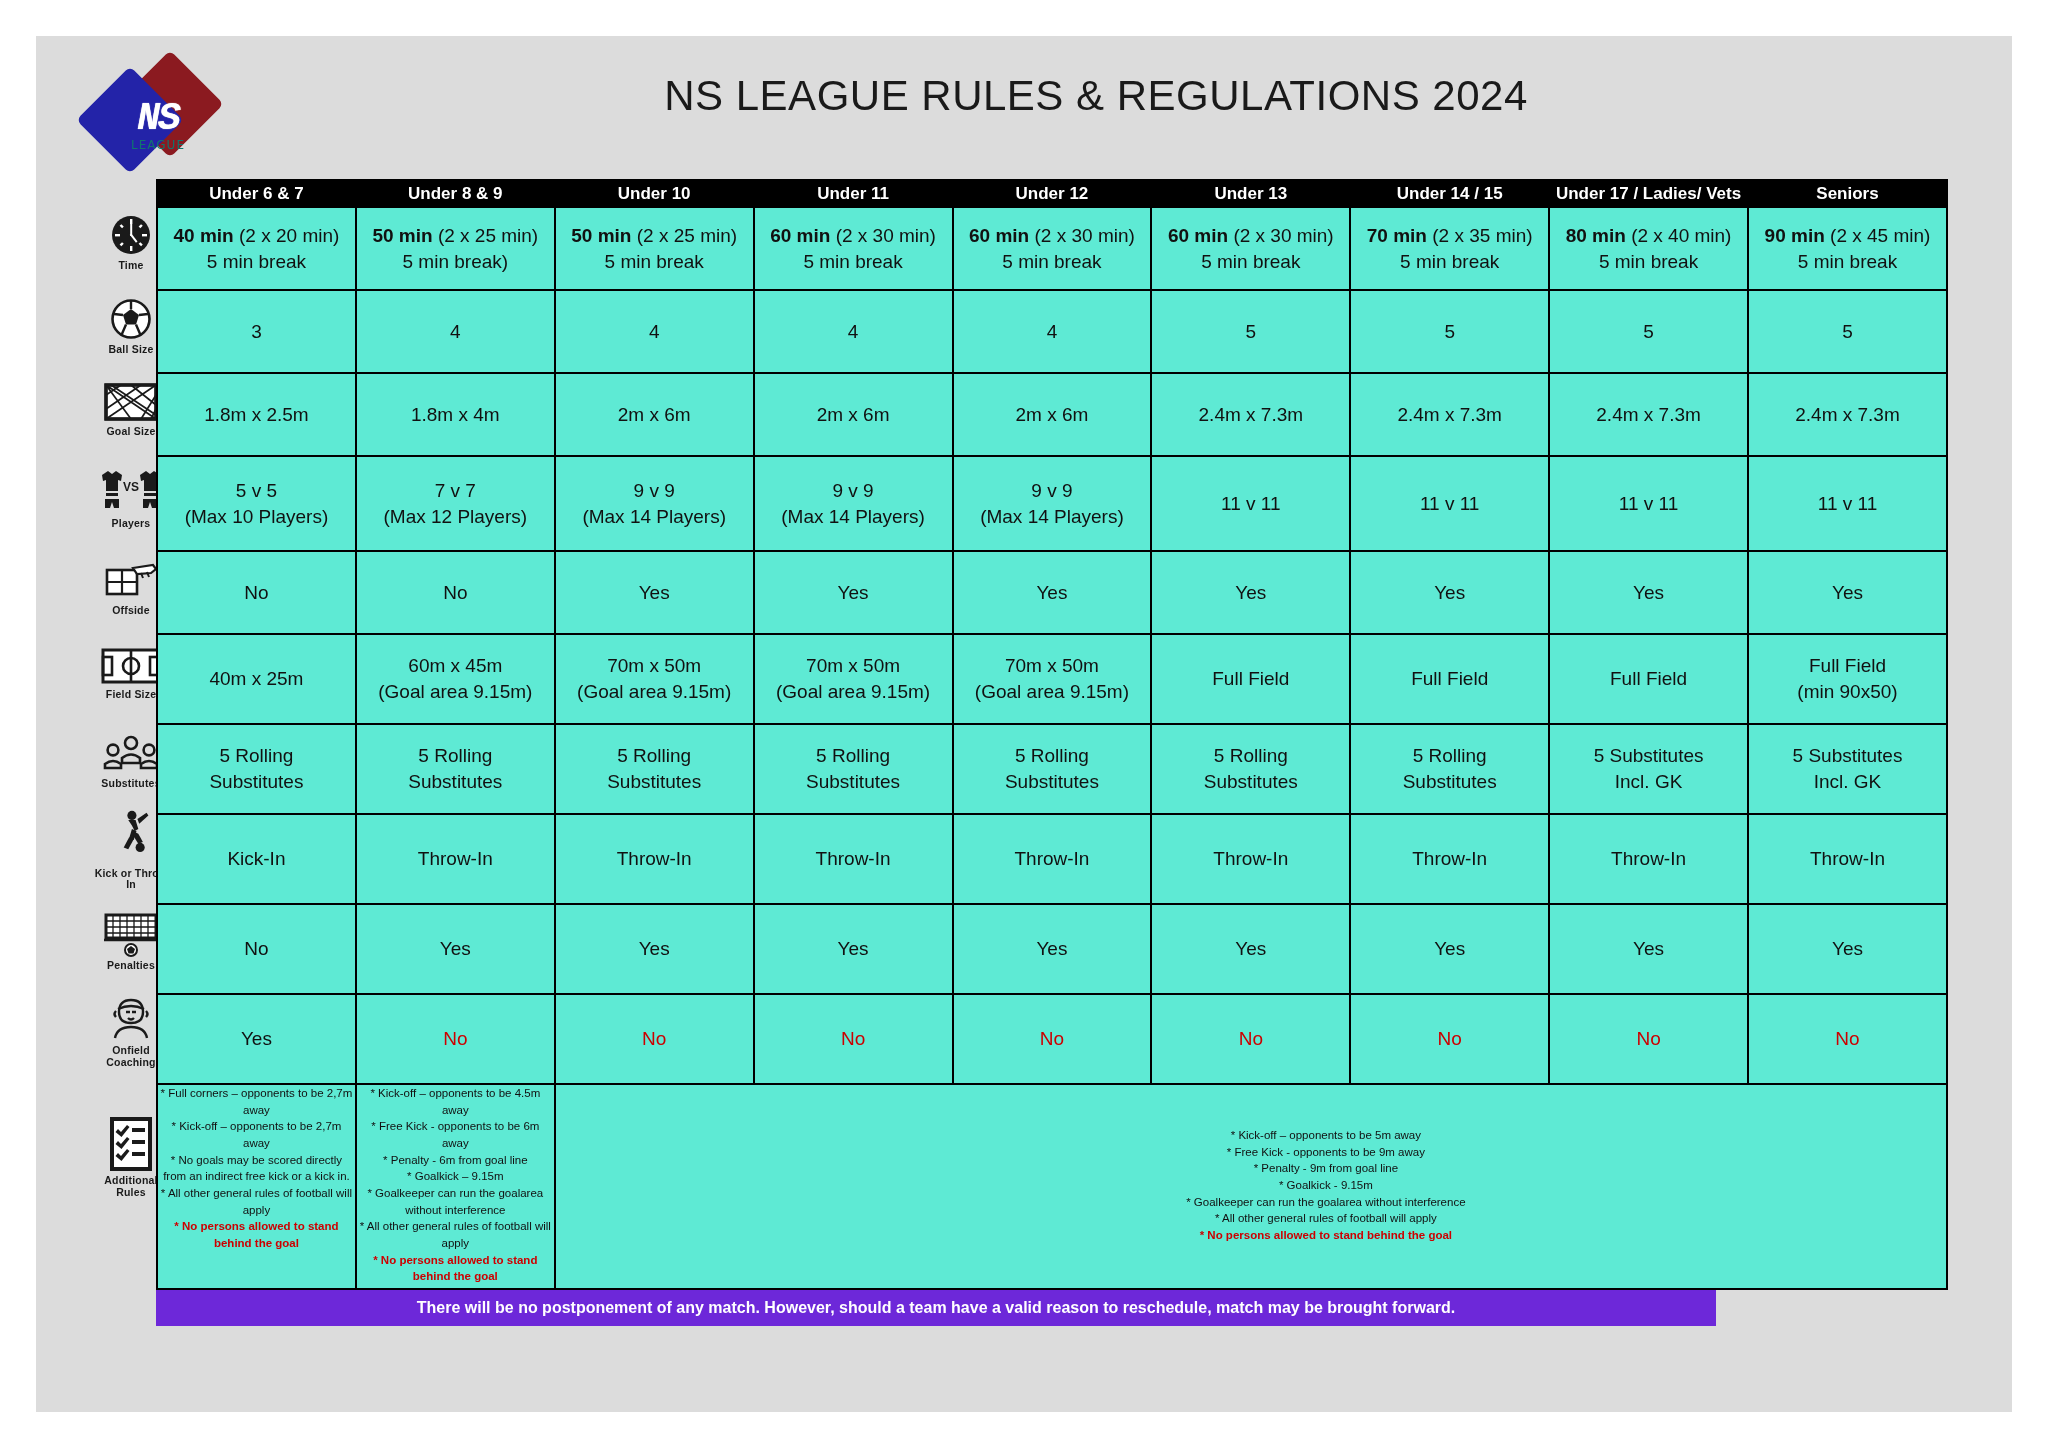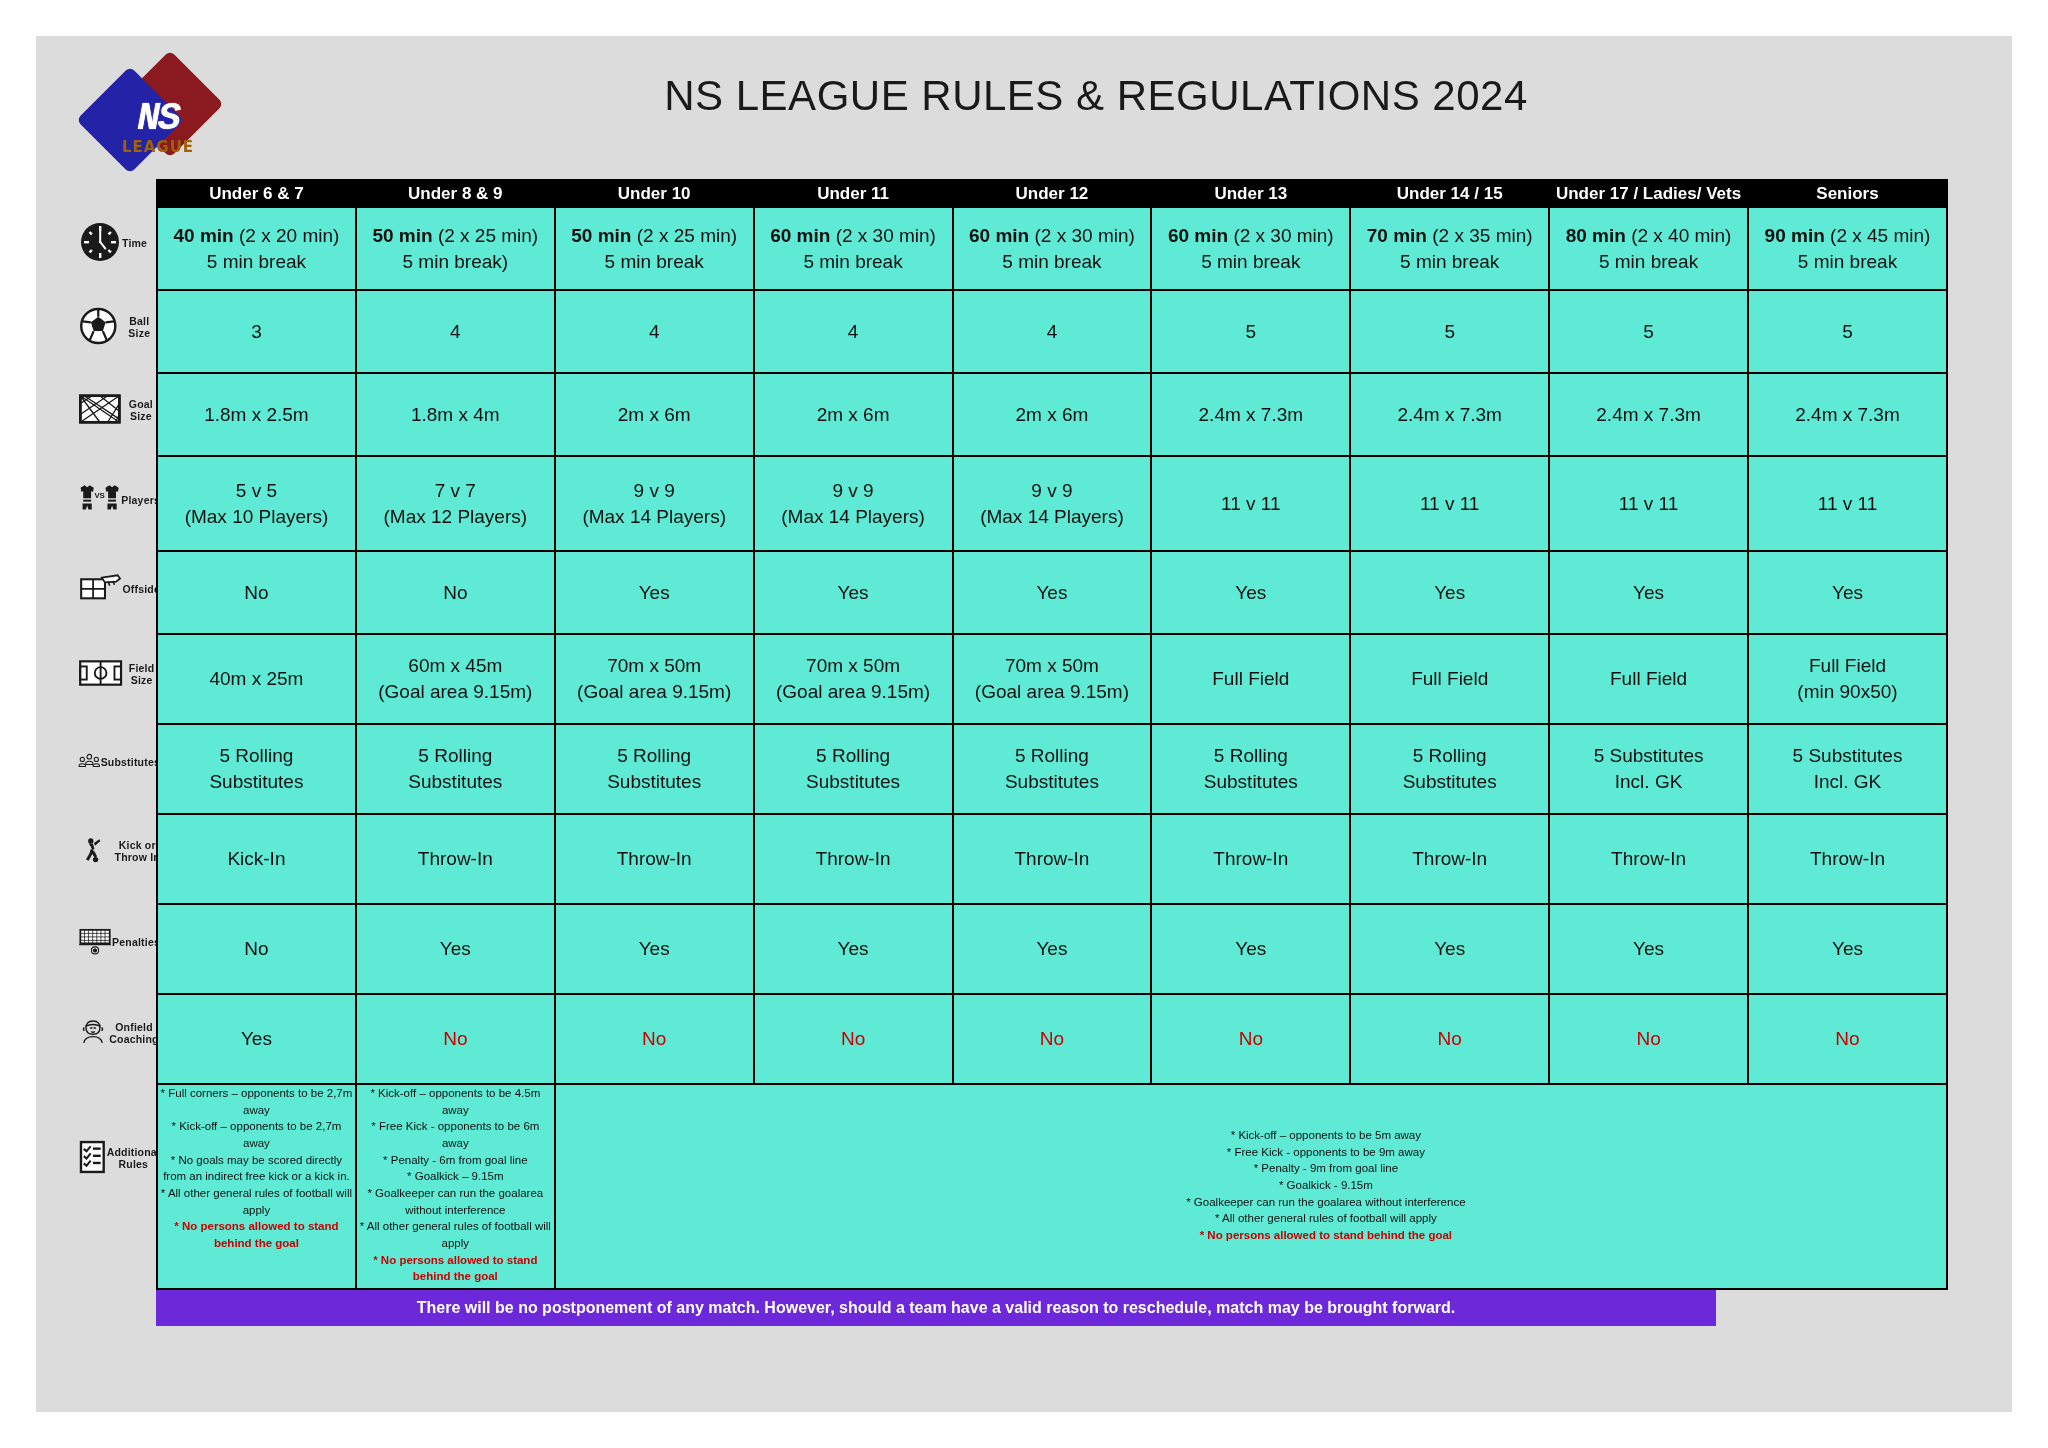--- a/index.html
+++ b/index.html
@@ -32,21 +32,21 @@
     font-family:Liberation Mono, monospace;
     font-weight:bold; font-style:italic;
     font-size:38px; line-height:38px; color:#ffffff;
     letter-spacing:-2px;
     text-shadow: 0 0 1px #ffffff;
   }
   #logo-league {
     position:absolute; left:22px; top:78px; width:120px;
     text-align:center;
     font-family:"DejaVu Sans", sans-serif;
-    font-weight:bold; font-size:15px; color:#a16207;
+    font-weight:normal; font-size:12px; color:#0f766e;
     letter-spacing:1px;
   }
   #title {
     position:absolute; left:260px; top:36px; width:1600px;
     text-align:center;
     font-size:42px; color:#1a1a1a; letter-spacing:.5px;
   }
   
   #tablewrap {
     position:absolute; left:120px; top:143px;
@@ -113,23 +113,23 @@
     text-align:center;
     padding:9px 6px;
     width:1560px;
   }
 
   
   #iconcol {
     position:absolute; left:38px; top:143px; width:82px;
   }
   .icell {
-    position:absolute; left:4px; width:82px;
-    display:flex; flex-direction:row;
-    align-items:center; 
+    position:absolute; left:16px; width:82px;
+    display:flex; flex-direction:column;
+    align-items:center; justify-content:center;
   }
   .icell .lbl {
     font-size:10.5px; font-weight:bold; color:#1a1a1a;
     text-align:center; margin-top:3px; line-height:1.1;
     letter-spacing:.2px;
   }
   .ico { display:block; }
 </style>
 </head>
 <body>

